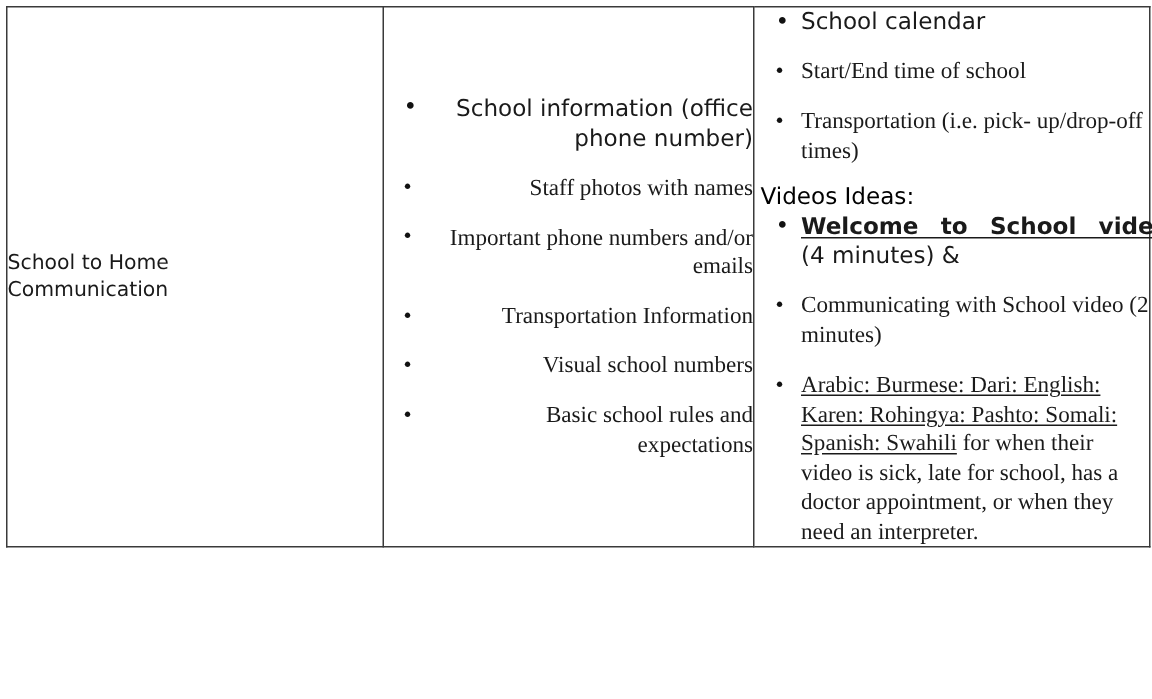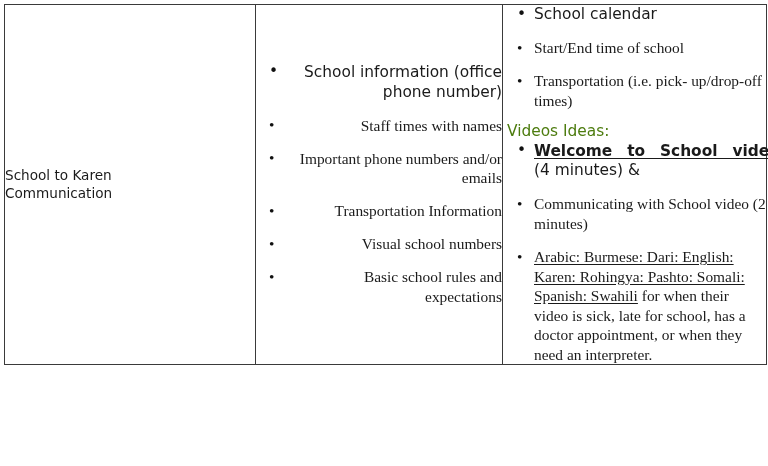--- a/index.html
+++ b/index.html
@@ -97,21 +97,21 @@
     padding: 7px 4px 7px 6px;
     vertical-align: top;
   }
   .cell-right ul.blist > li { padding-left: 31px; }
   .cell-right ul.blist > li::before { left: 14px; }
   .cell-right ul.blist > li + li { margin-top: 13.5px; }
 
   .videos-heading {
     font-size: 15.4px;
     line-height: 1.27;
-    color: #4d7c0f;
+    color: #000000;
     margin: 12px 0 0 4px;
   }
   .videos-list {
     margin-top: 1px;
   }
   .videos-list > li + li { margin-top: 14px; }
 
   
   .justified-link {
     display: block;
@@ -131,31 +131,31 @@
 </head>
 <body>
 
 <div class="page">
 
   <table class="grid">
     <tbody>
       <tr>
 
         <td class="col-label cell-label">
-          <div class="label-text">School to Karen
+          <div class="label-text">School to Home
 Communication</div>
         </td>
 
         <td class="col-mid cell-mid">
           <ul class="blist">
             <li>
               <span>School information (office phone number)</span>
             </li>
             <li>
-              <span>Staff times with names</span>
+              <span>Staff photos with names</span>
             </li>
             <li>
               <span>Important phone numbers and/or emails</span>
             </li>
             <li>
               <span>Transportation Information</span>
             </li>
             <li>
               <span>Visual school numbers</span>
             </li>

